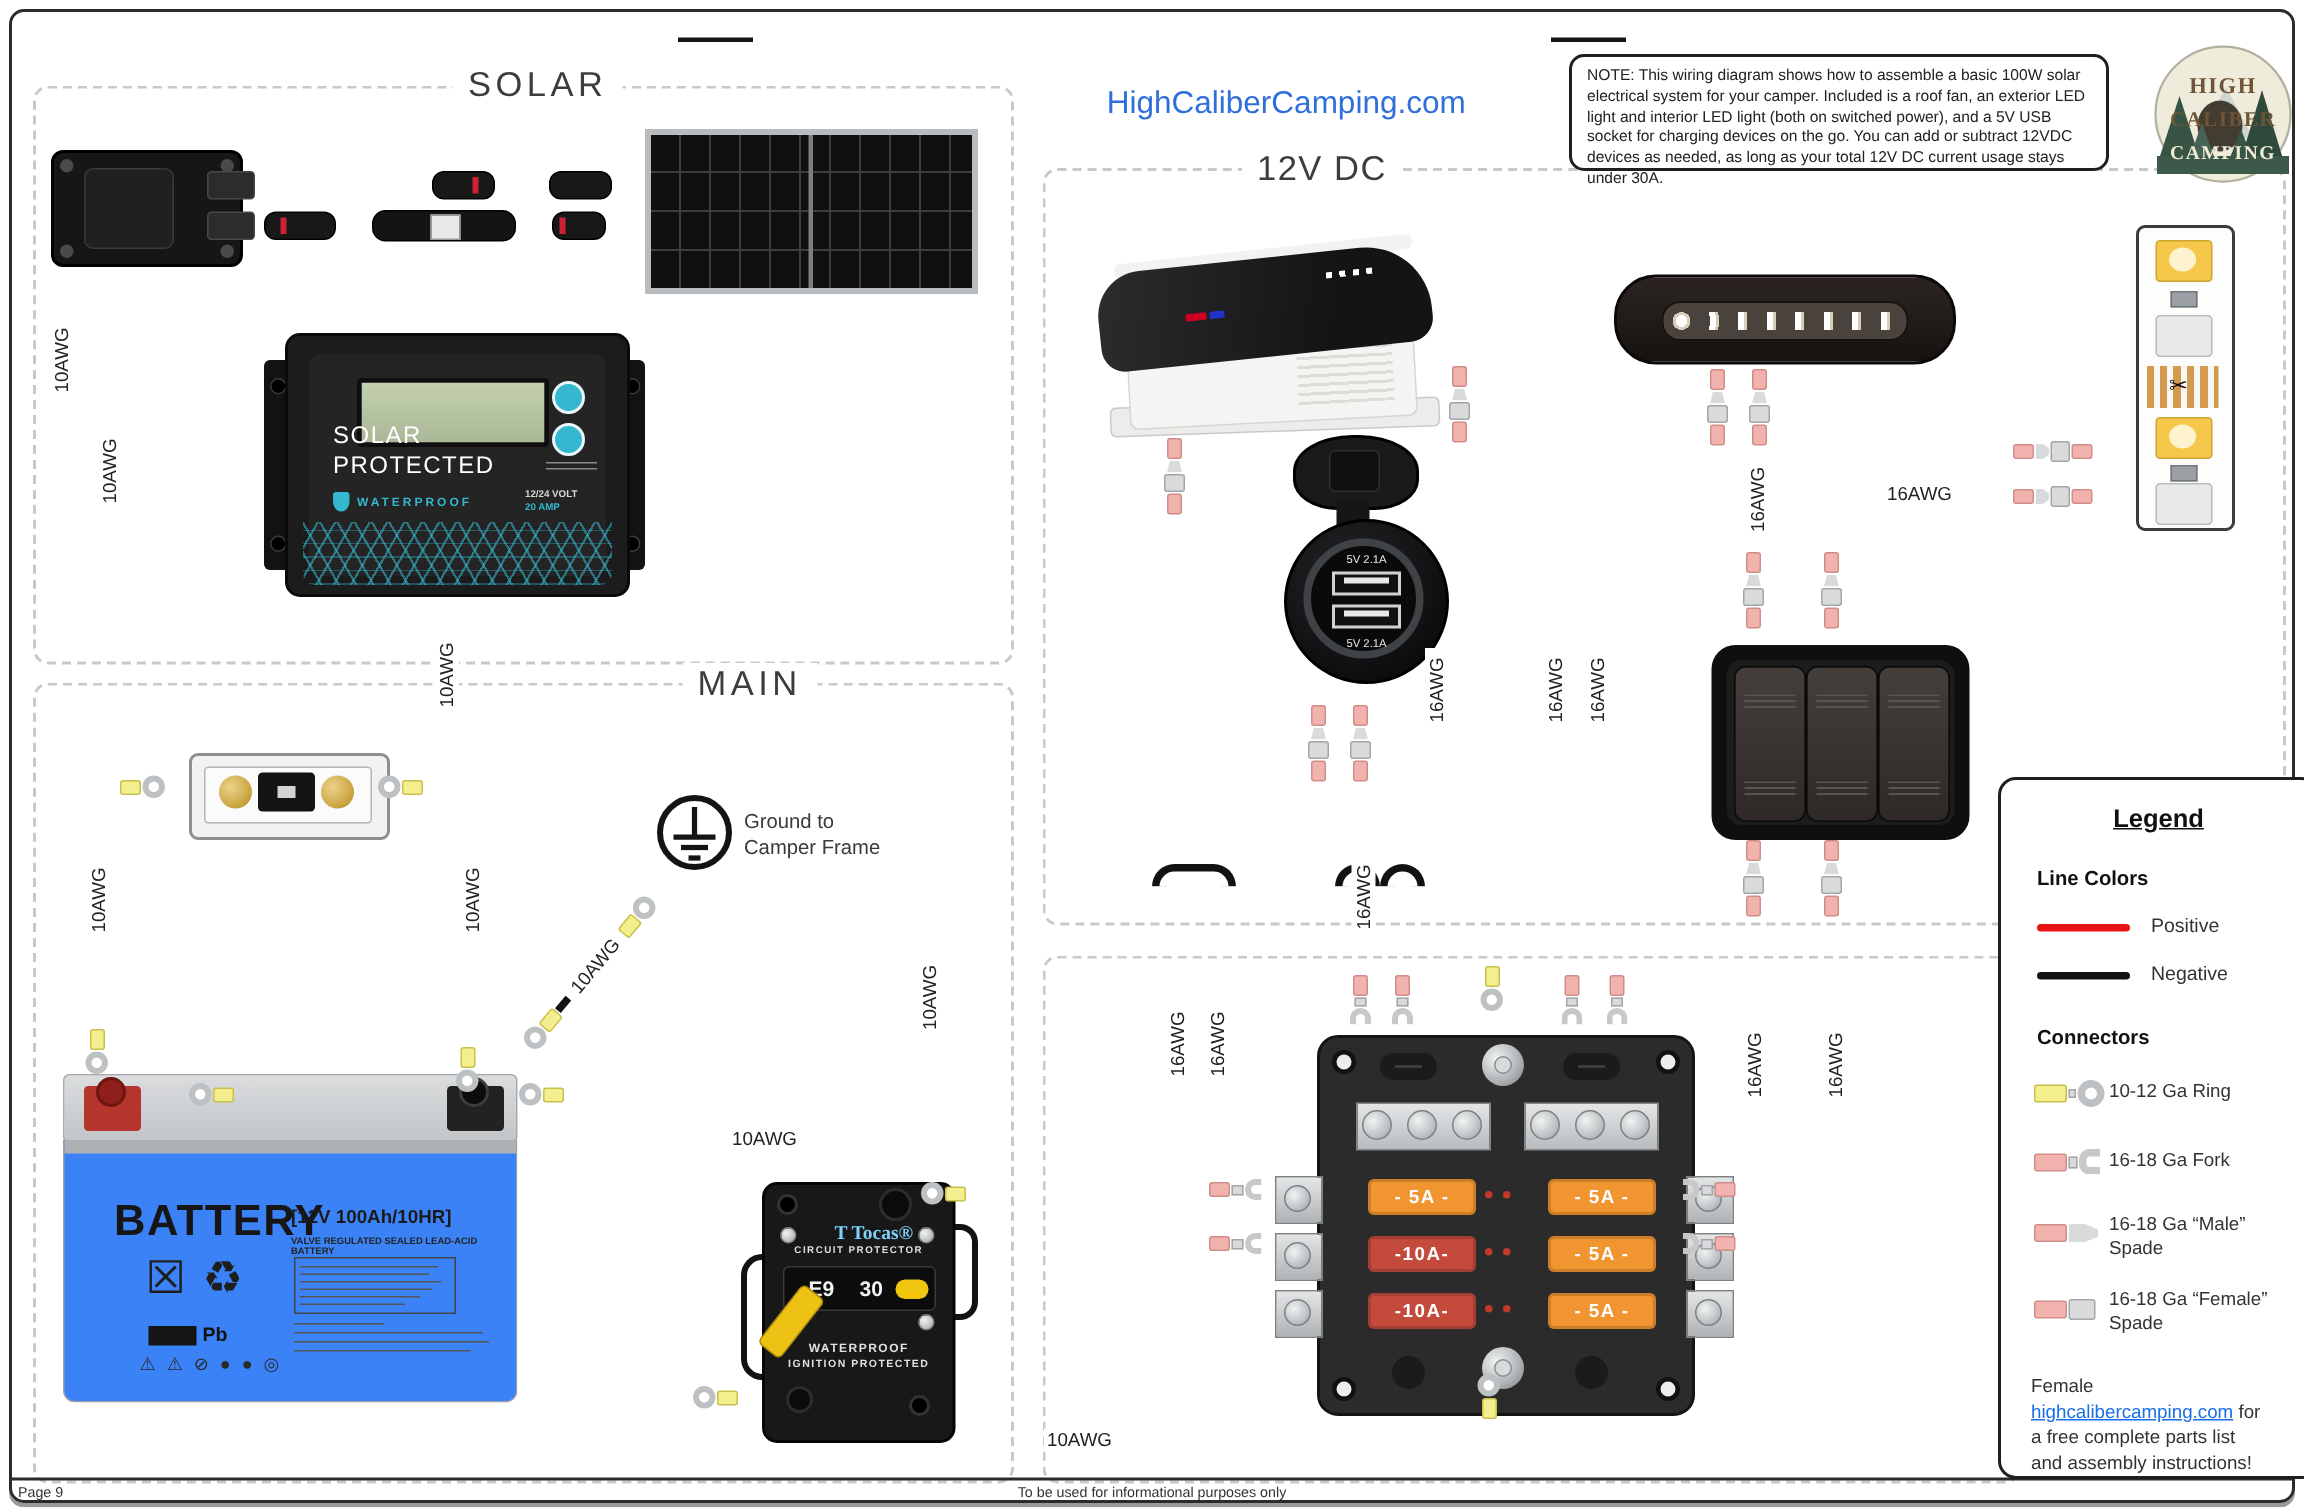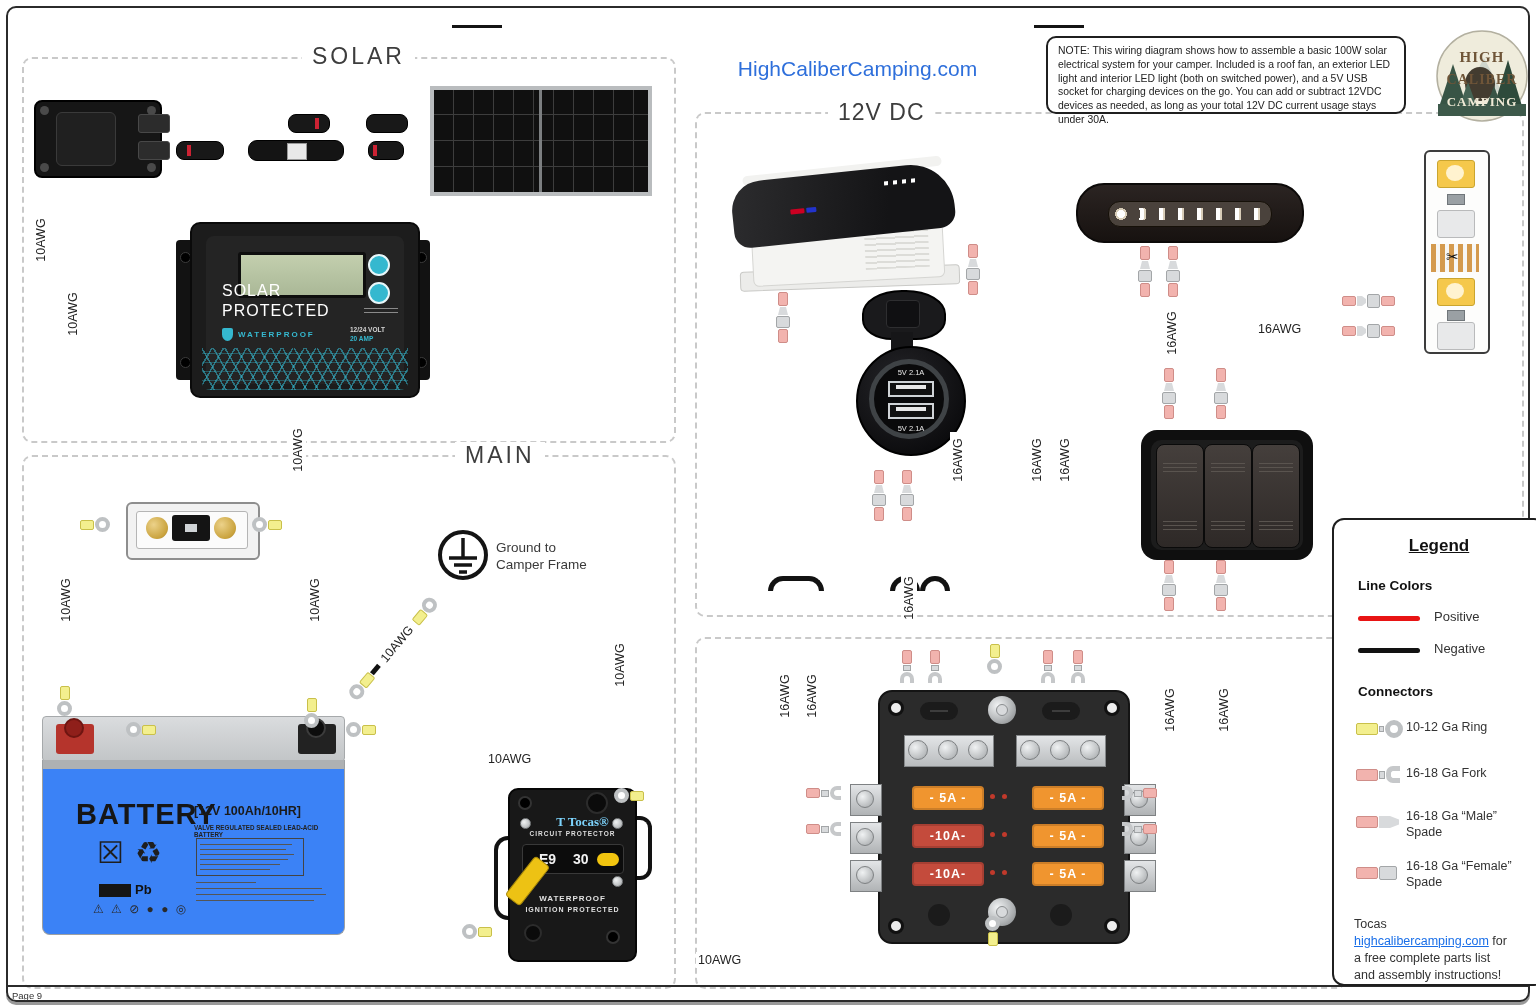--- a/index.html
+++ b/index.html
@@ -604,21 +604,22 @@
         <span class="sl" style="width:22px;height:12px;"></span>
         <span style="width:20px;height:12px;background:#d8dadc;clip-path:polygon(0 0,55% 0,100% 30%,100% 70%,55% 100%,0 100%);"></span>
       </div>
     <div class="abs" style="left:72px;top:288px;width:112px;font-size:12.5px;color:#333;line-height:1.3;">16-18 Ga “Male” Spade</div>
     <div class="abs" style="left:22px;top:346px;display:flex;align-items:center;gap:1px;">
         <span class="sl" style="width:22px;height:12px;"></span>
         <span class="mt" style="width:18px;height:14px;border-radius:2px;"></span>
       </div>
     <div class="abs" style="left:72px;top:338px;width:112px;font-size:12.5px;color:#333;line-height:1.3;">16-18 Ga “Female” Spade</div>
     <div class="abs" style="left:20px;top:396px;width:156px;font-size:12.5px;color:#333;line-height:1.35;">
-      <span>Tocas</span>
+      <span>Female</span>
       <a href="#" style="color:#1a6fe8;">highcalibercamping.com</a>
       <span>for a free complete parts list and assembly instructions!</span>
     </div>
   </div>
 
   <div class="abs" style="left:8px;top:985px;width:1520px;height:2px;background:#2b2b2b;z-index:2;"></div>
   <div class="abs" style="left:12px;top:990px;font-size:9.5px;color:#333;z-index:2;">Page 9</div>
+  <div class="abs" style="left:0;top:990px;width:1536px;text-align:center;font-size:9.5px;color:#333;z-index:2;">To be used for informational purposes only</div>
 </div>
 
 </body></html>

